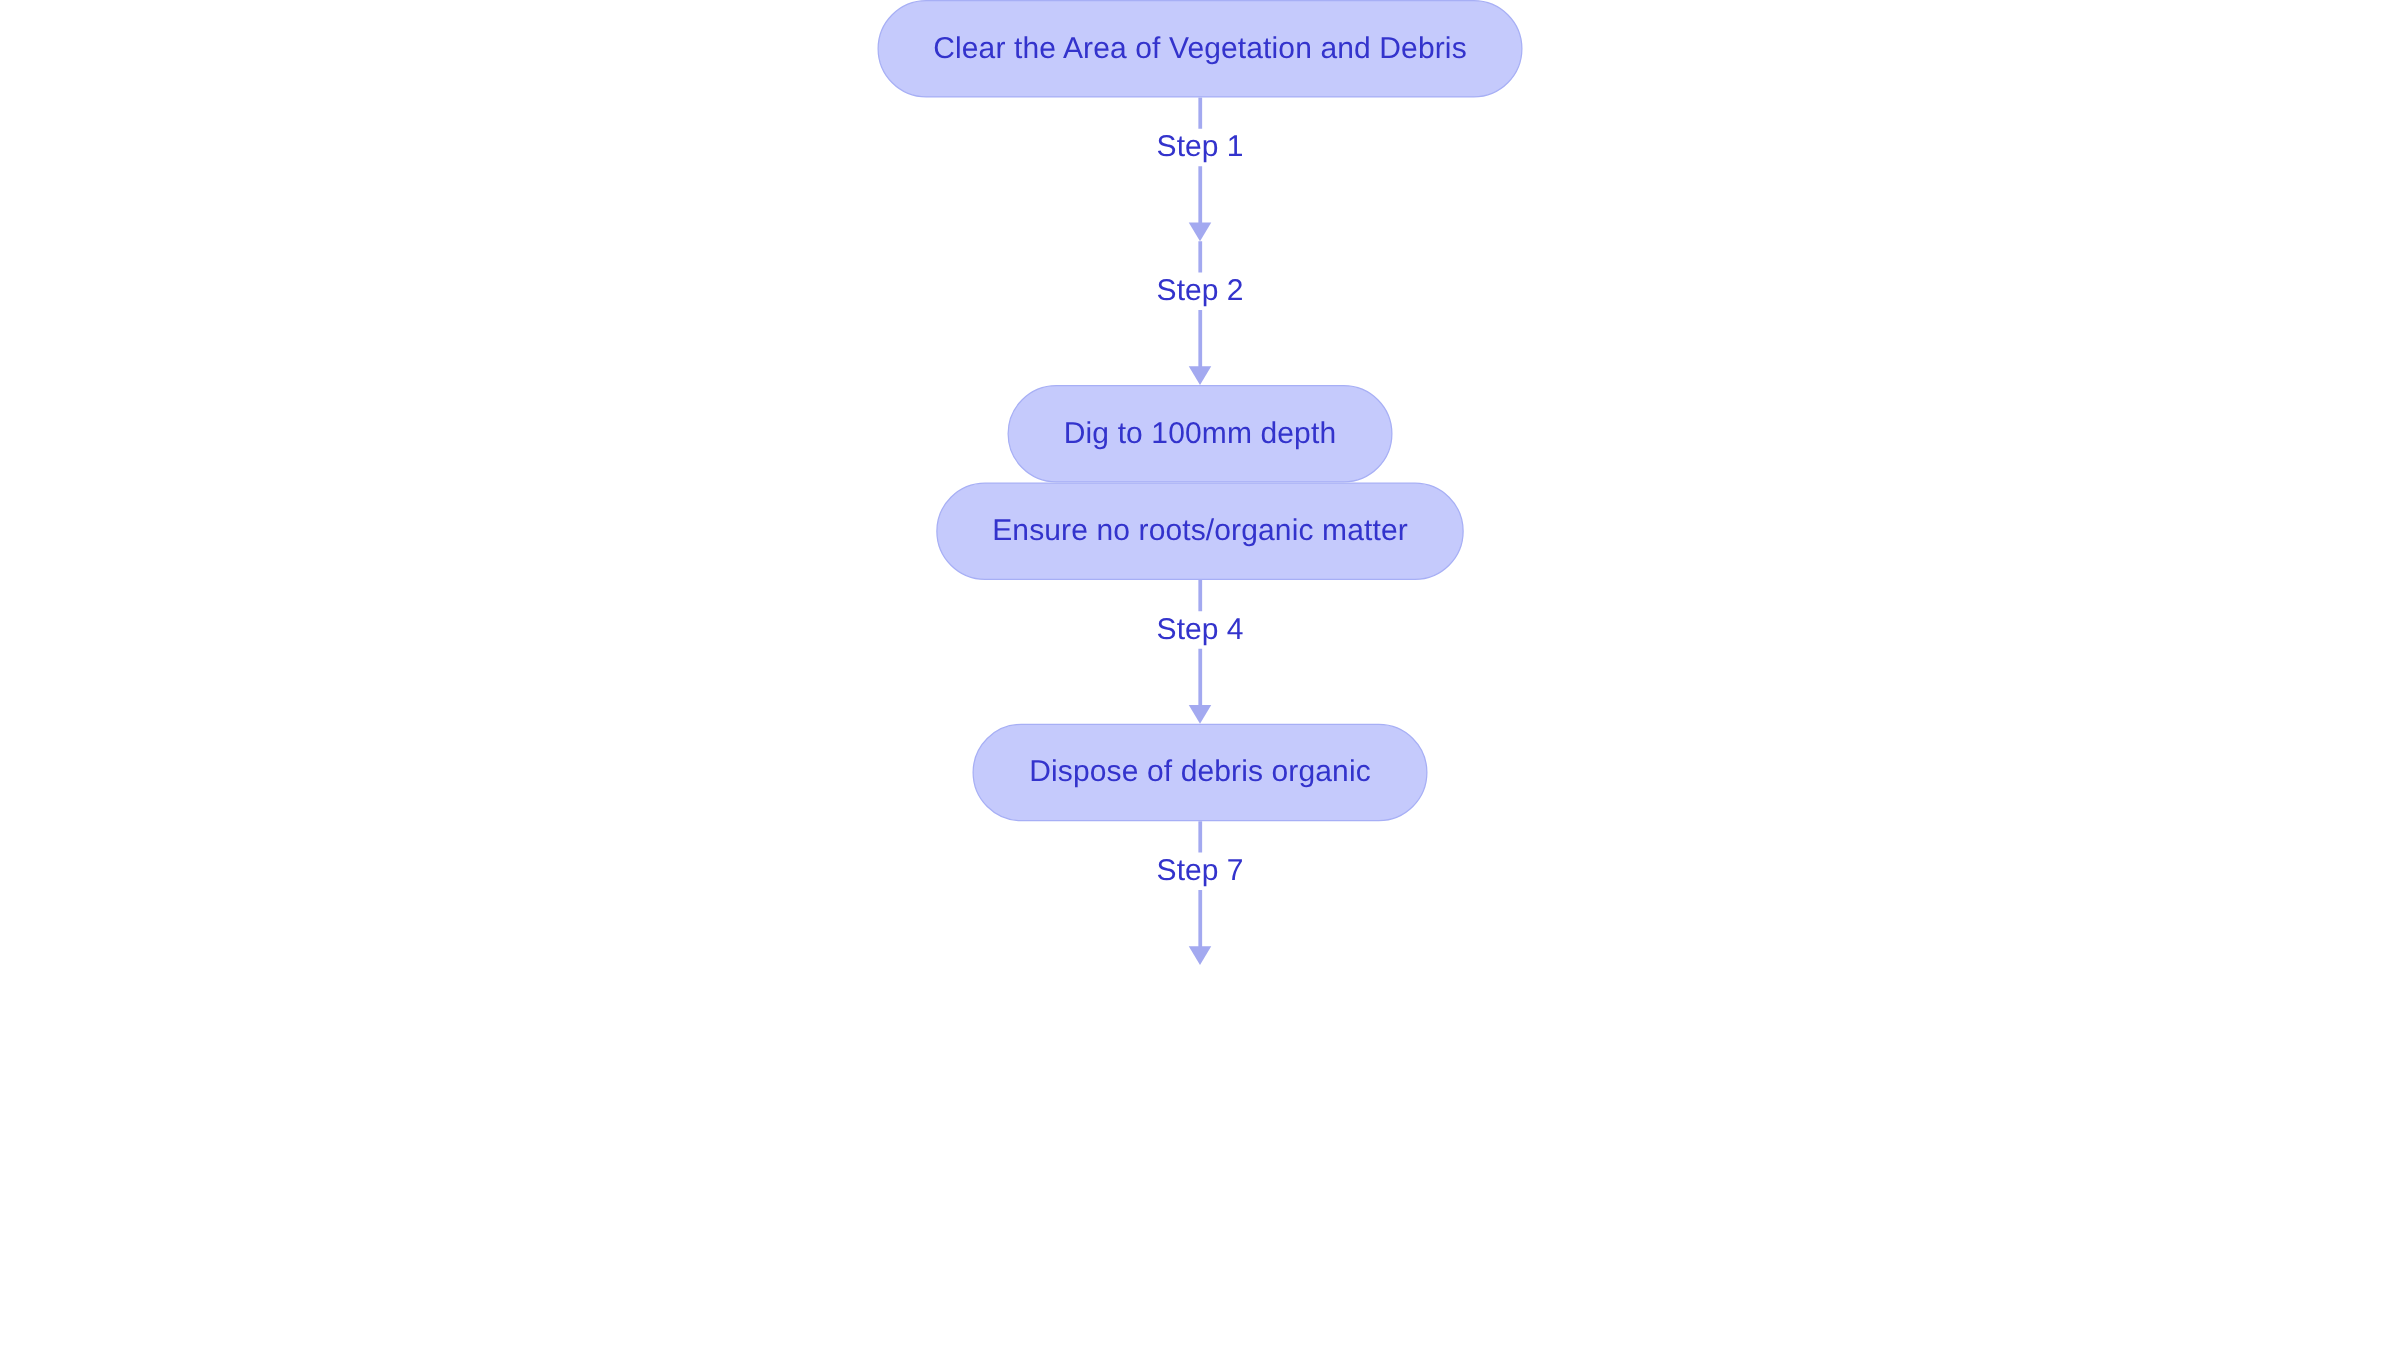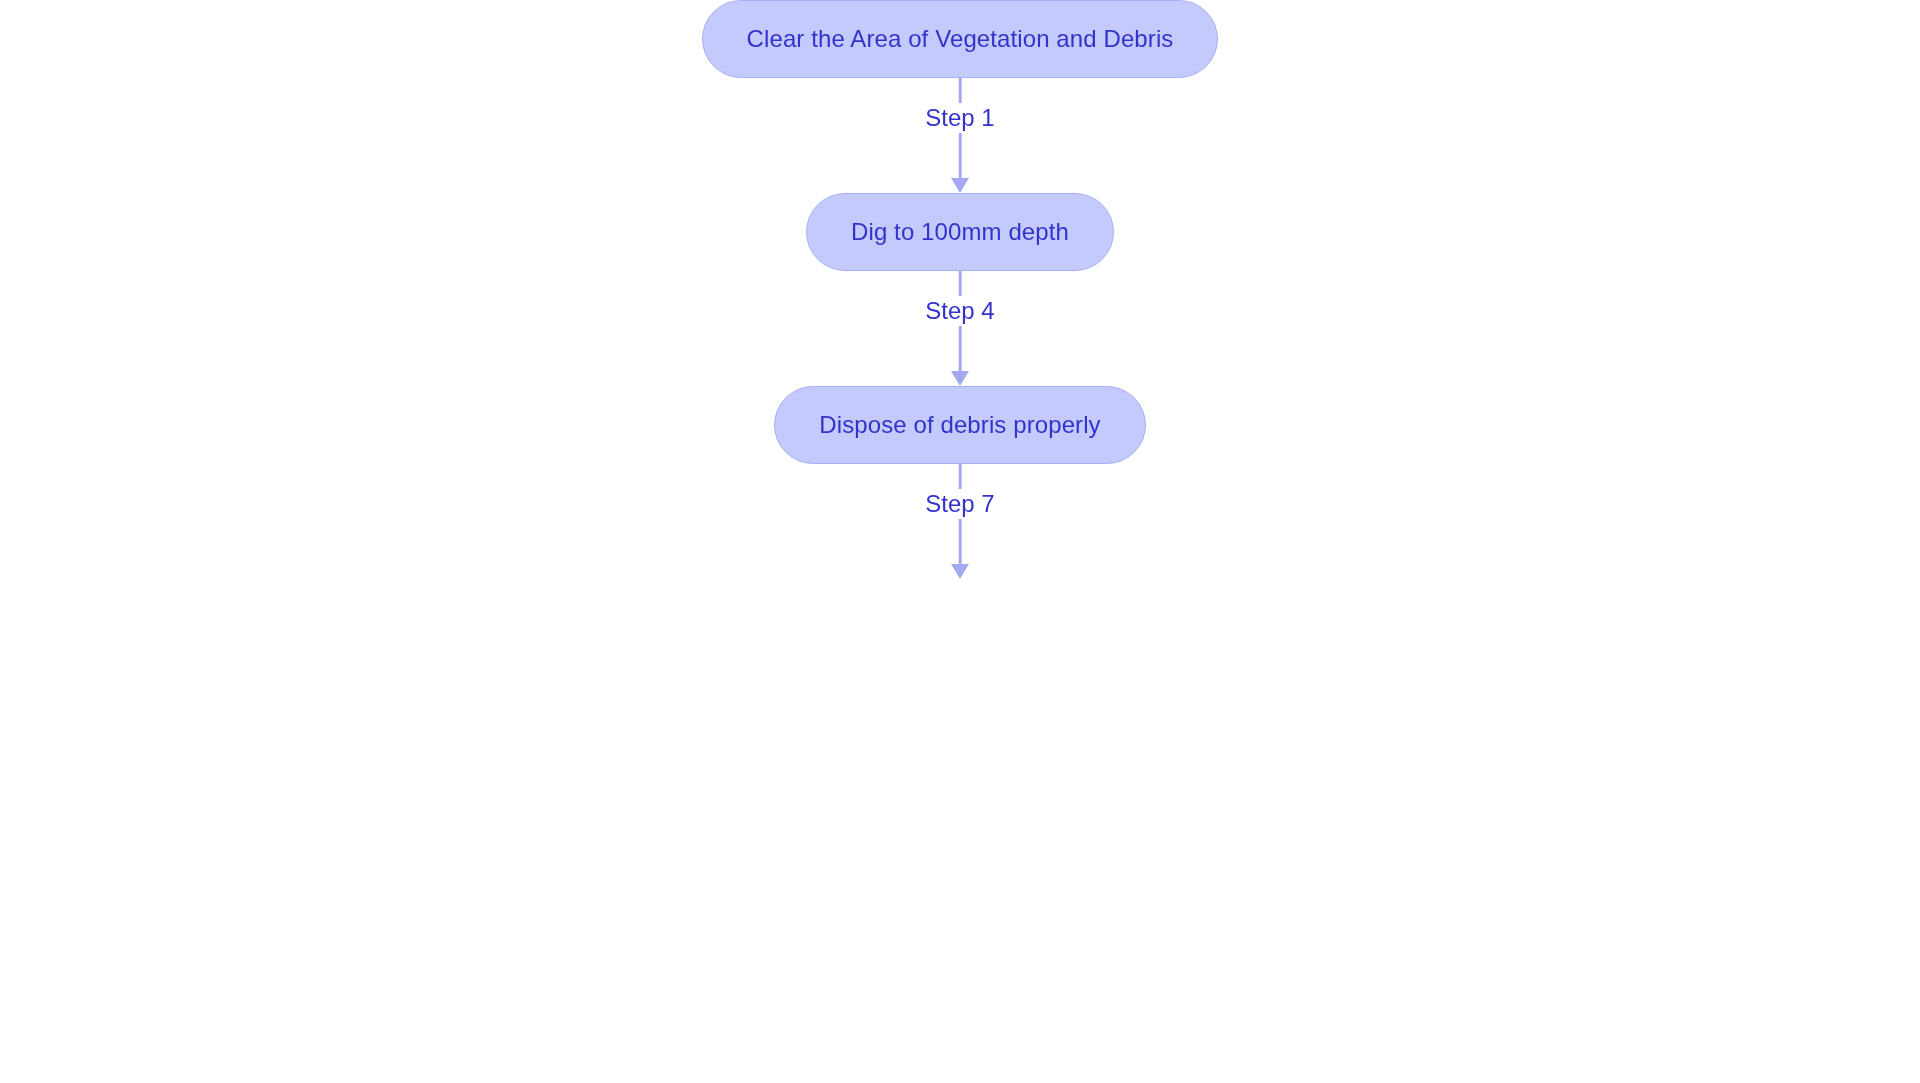--- a/index.html
+++ b/index.html
@@ -112,35 +112,43 @@
       <span class="node-label">Clear the Area of Vegetation and Debris</span>
     </div>
 
     <div class="connector">
       <div class="connector-line"></div>
       <div class="connector-arrowhead"></div>
       <span class="connector-label">Step 1</span>
     </div>
 
 
+    <div class="connector">
+      <div class="connector-line"></div>
+      <div class="connector-arrowhead"></div>
+      <span class="connector-label">Step 2</span>
+    </div>
 
     <div class="node">
       <span class="node-label">Dig to 100mm depth</span>
     </div>
 
 
+    <div class="node">
+      <span class="node-label">Ensure no roots/organic matter</span>
+    </div>
 
     <div class="connector">
       <div class="connector-line"></div>
       <div class="connector-arrowhead"></div>
       <span class="connector-label">Step 4</span>
     </div>
 
     <div class="node">
-      <span class="node-label">Dispose of debris properly</span>
+      <span class="node-label">Dispose of debris organic</span>
     </div>
 
     <div class="connector">
       <div class="connector-line"></div>
       <div class="connector-arrowhead"></div>
       <span class="connector-label">Step 7</span>
     </div>
 
 
   </div>

